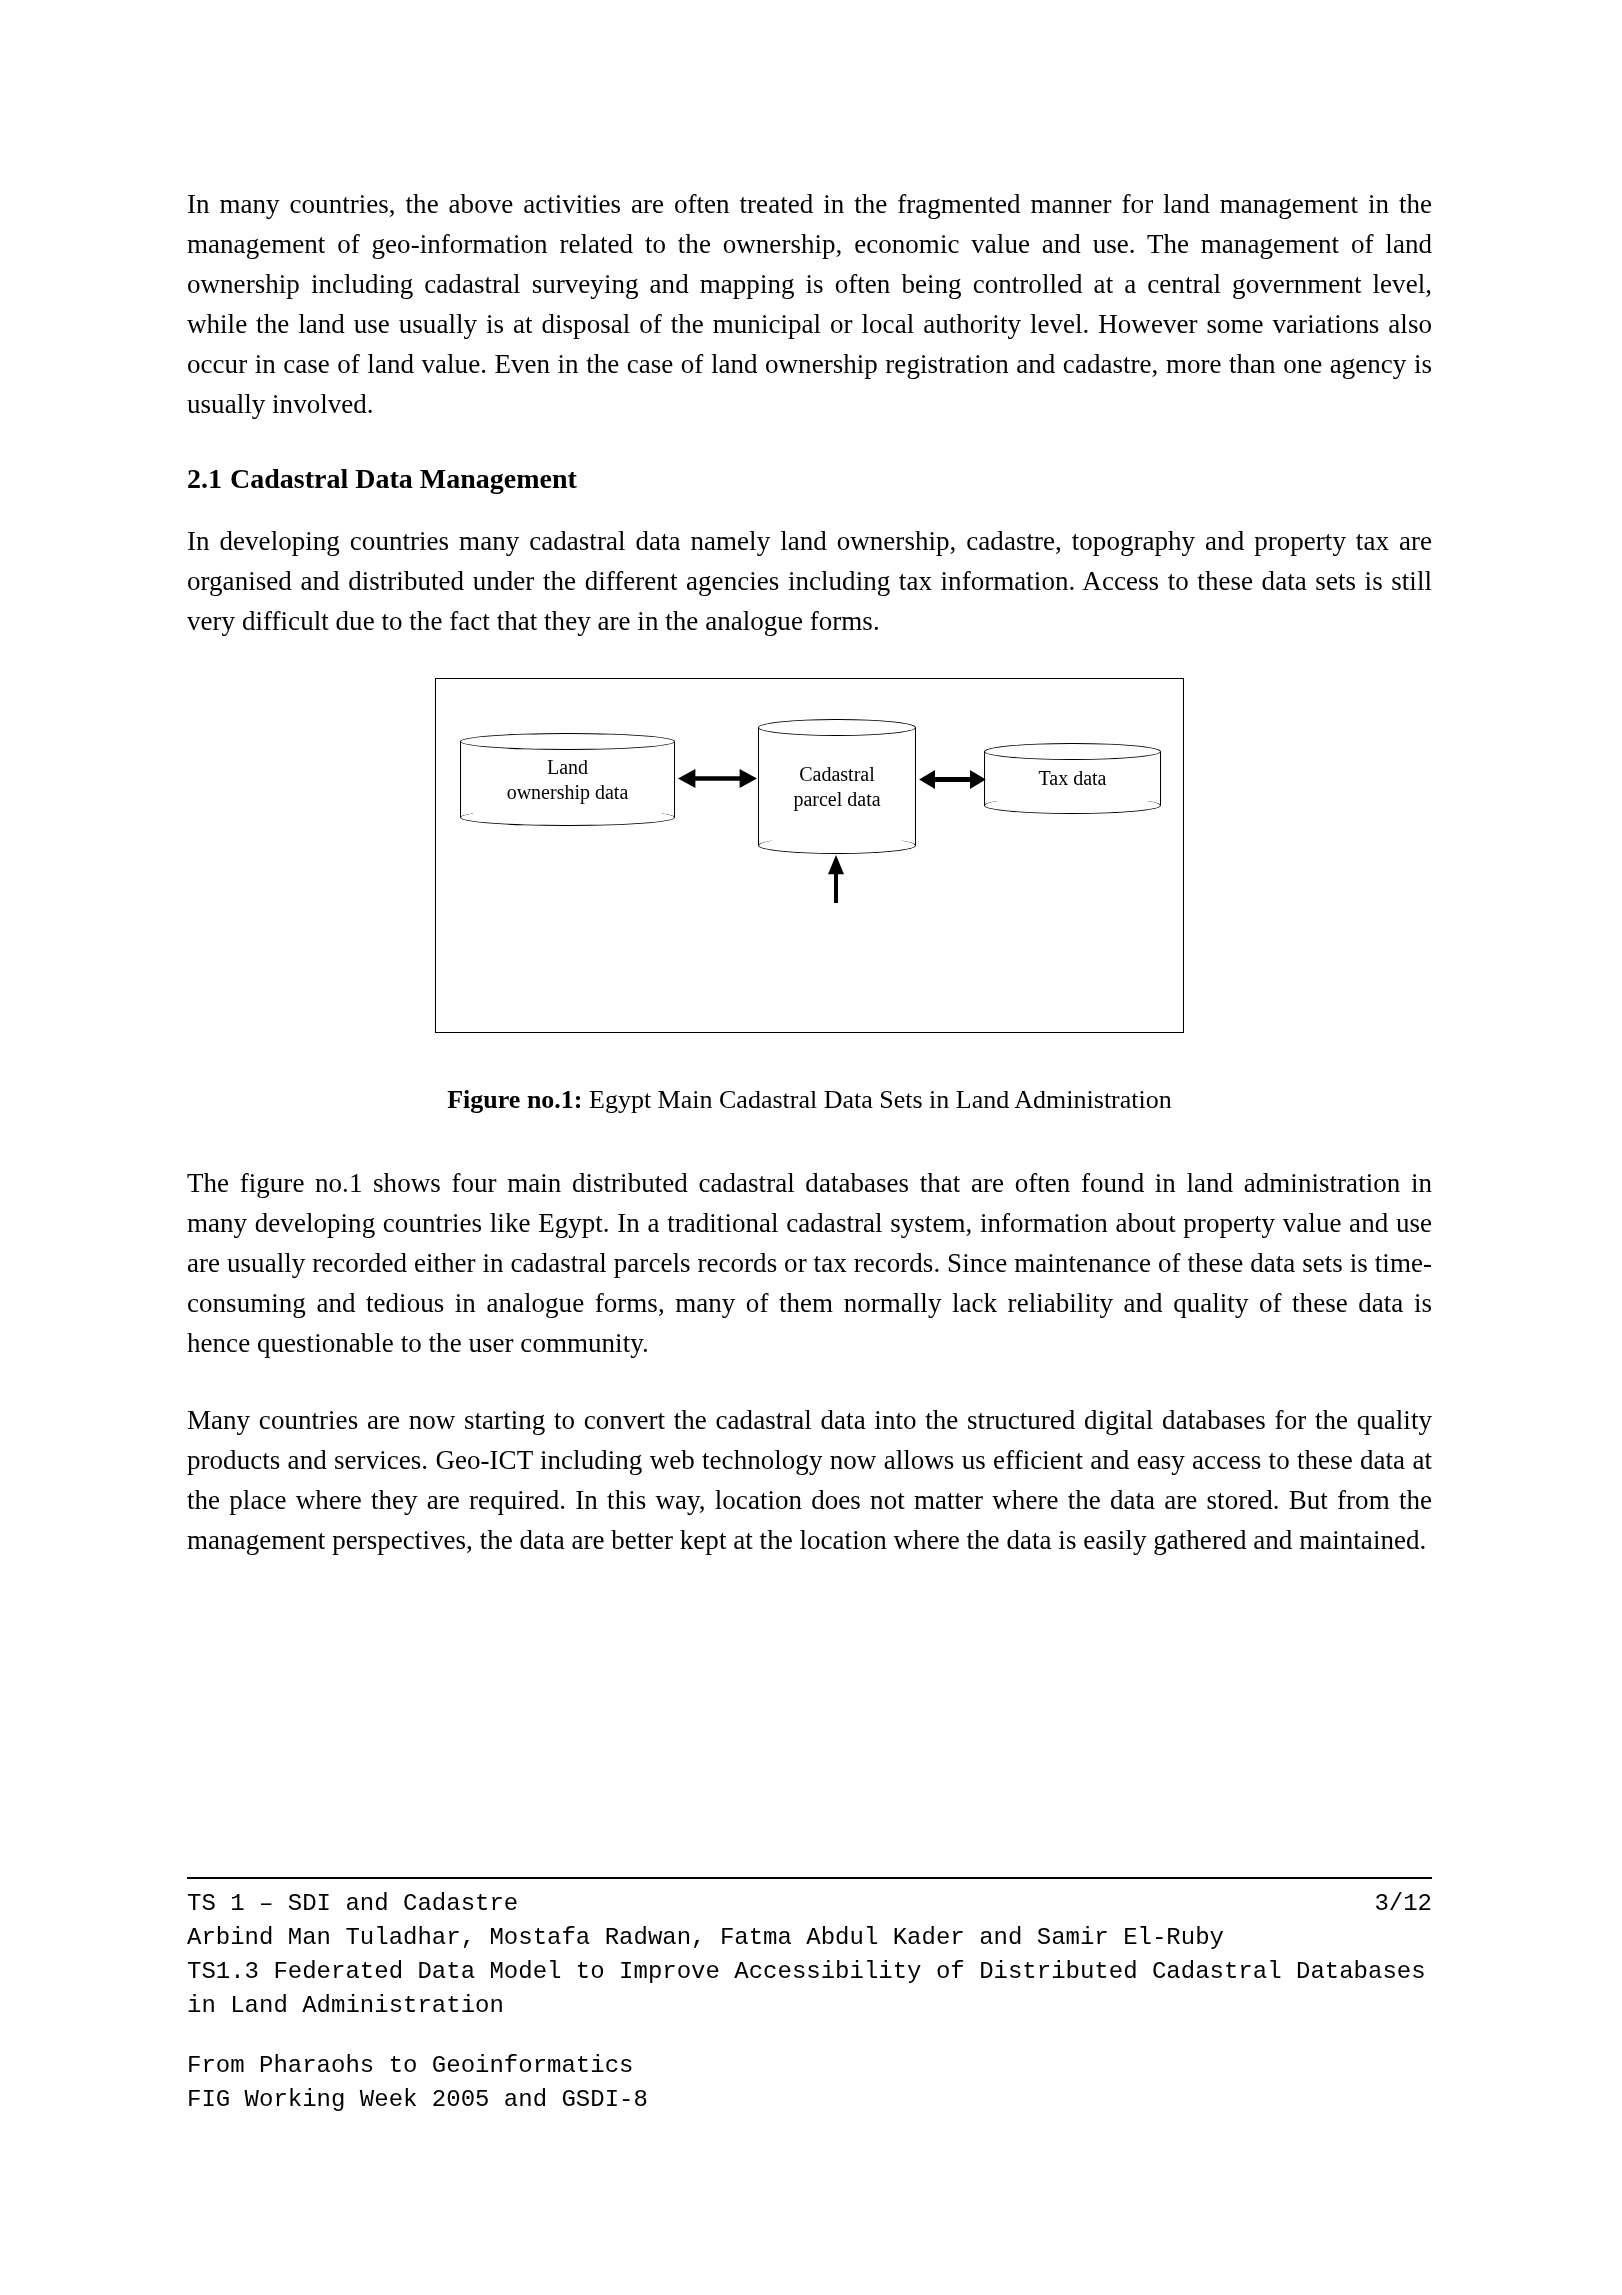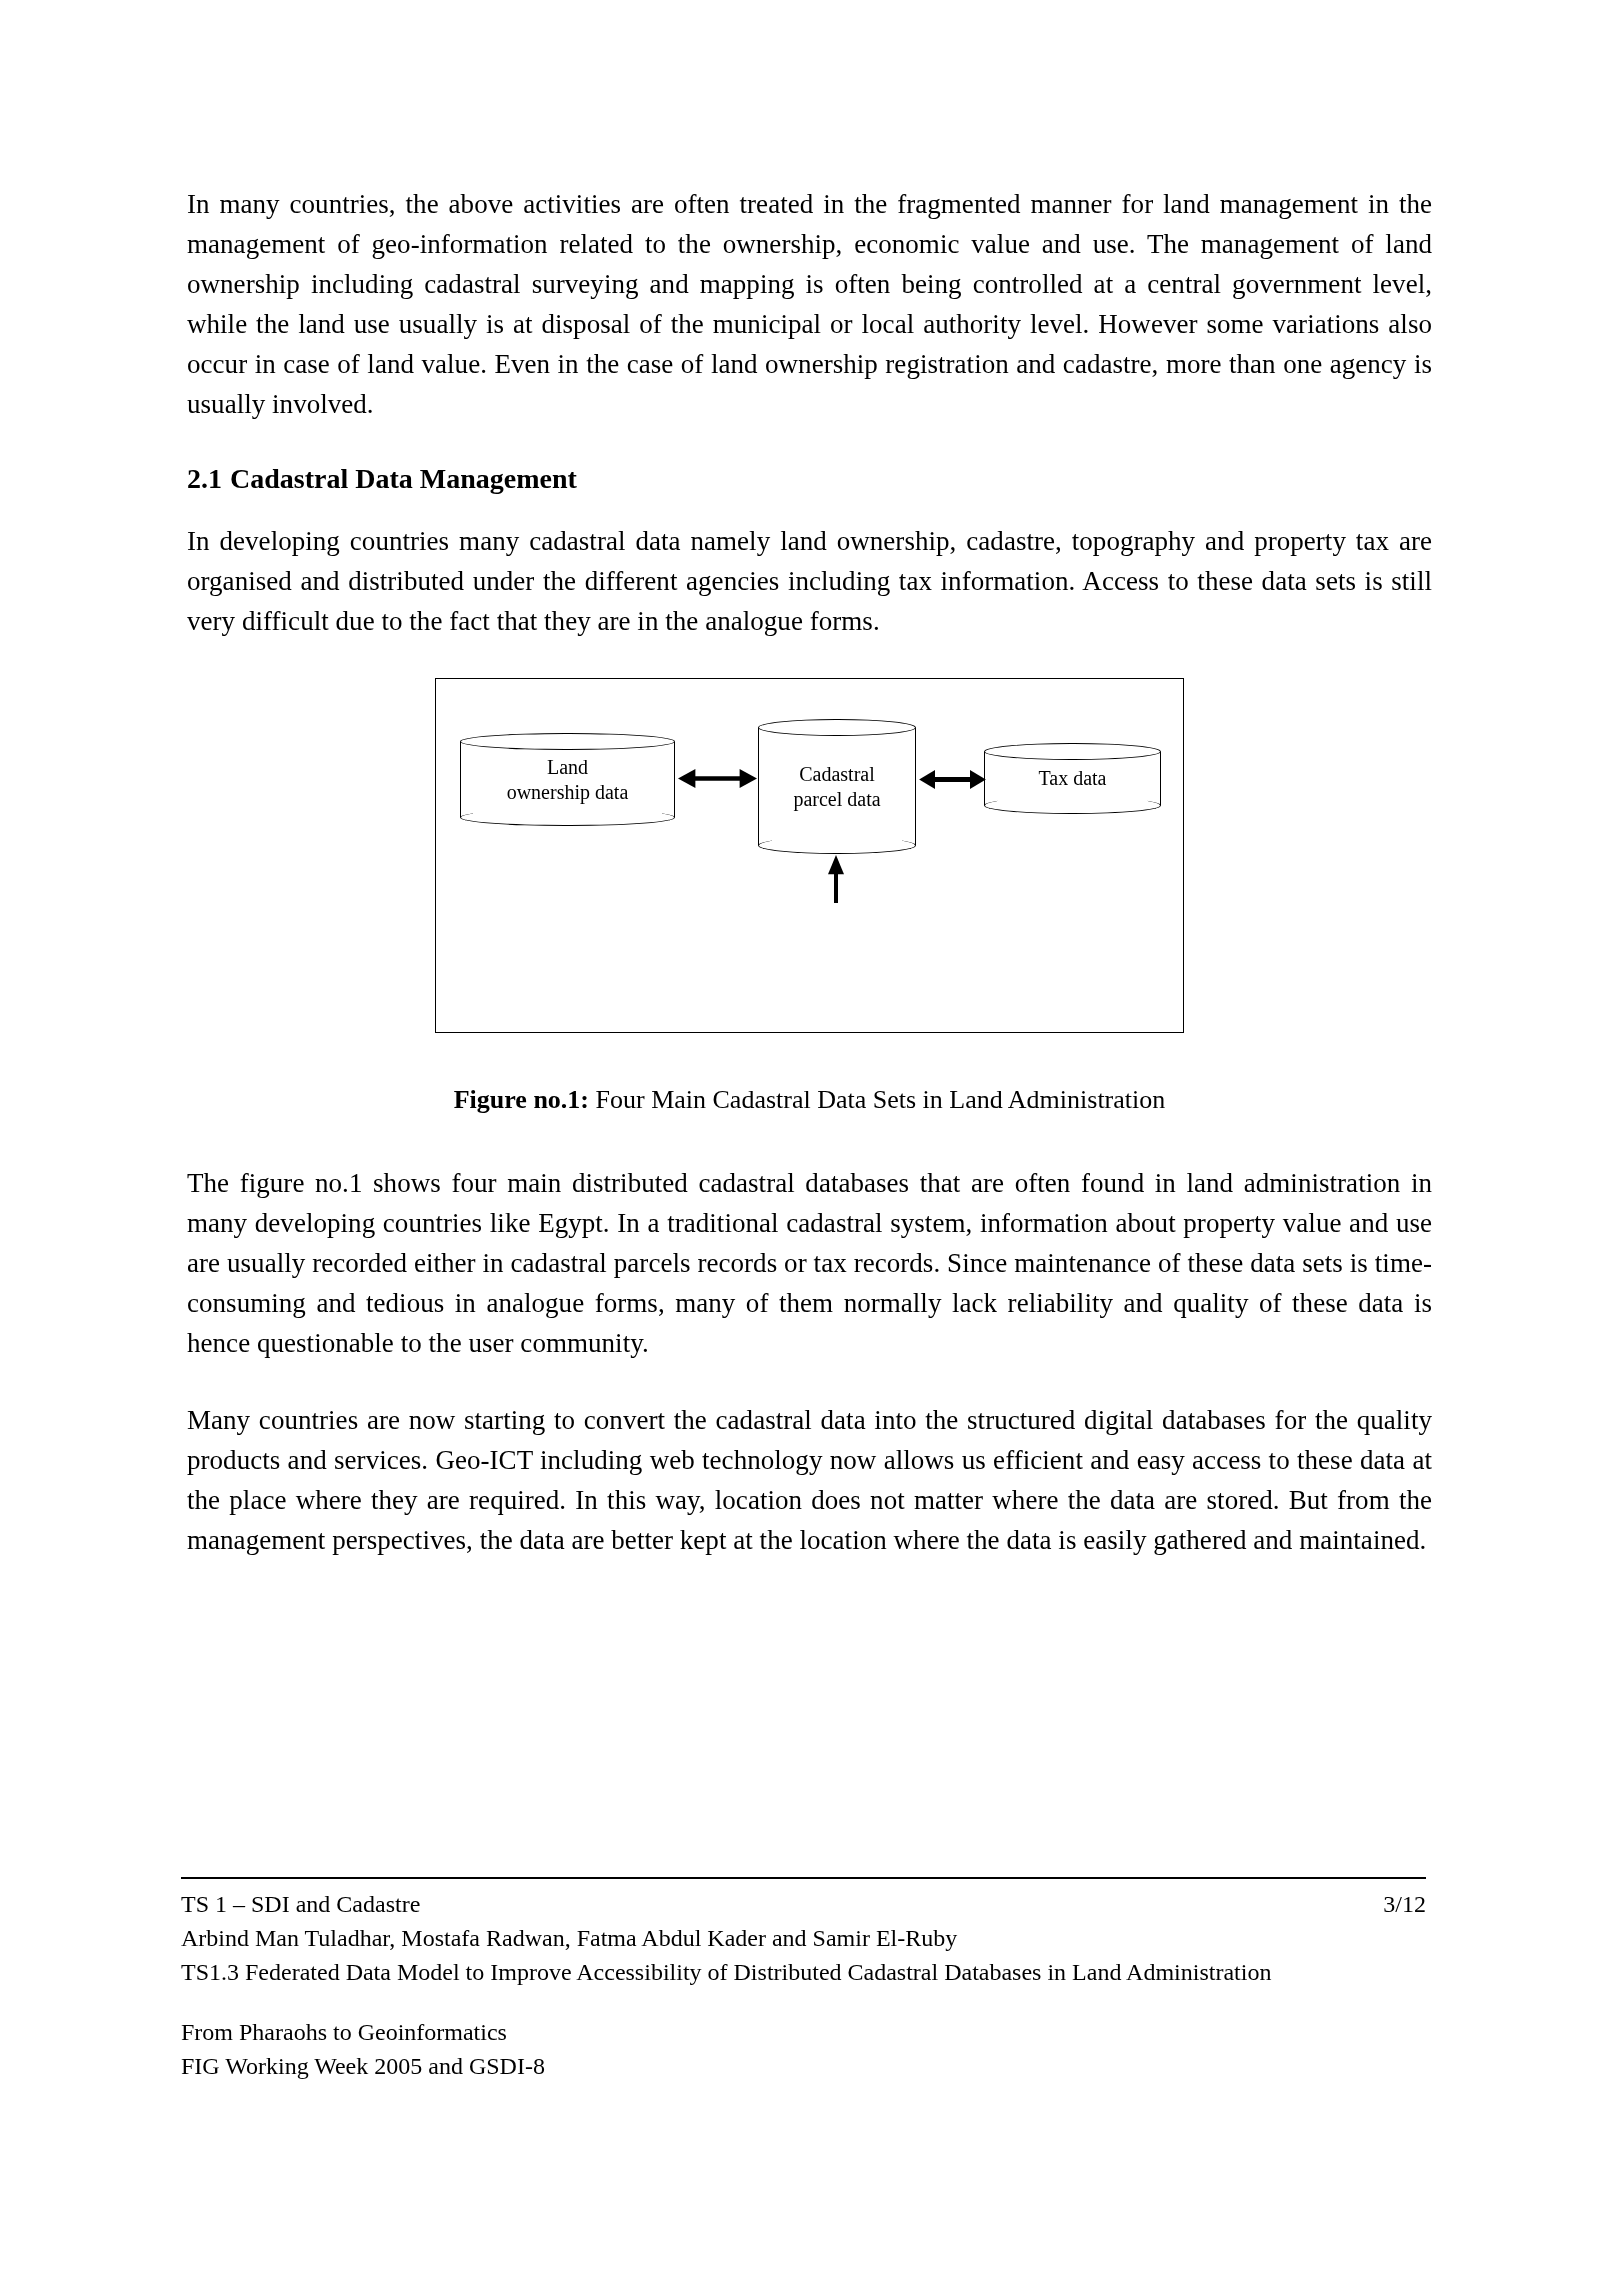--- a/index.html
+++ b/index.html
@@ -92,23 +92,24 @@
     text-align:center;
     font-size:26px;
     line-height:35px;
     margin:49px 0 0 0;
   }
   .figure-caption .cap-label { font-weight:bold;margin-top:12px; }
 
   
   .footer {
     position:absolute;
-    left:181px;
+    left:187px;
     top:1877px;
     width:1245px;
+    font-family:Liberation Mono, monospace;
   }
   .footer .rule {
     border:0;
     border-top:2.4px solid #000;
     margin:0 0 8px 0;
     width:100%;
   }
   .footer-line {
     font-size:24px;
     line-height:34px;
@@ -189,21 +190,21 @@
         <div class="arrow" id="arrow-topo-cadastral">
           <svg width="24" height="48" viewBox="0 0 30 60">
             <line x1="15" y1="60" x2="15" y2="16" stroke="#000" stroke-width="5"></line>
             <polygon points="15,0 5,24 25,24" fill="#000"></polygon>
           </svg>
         </div>
 
       </div>
 
       <div class="figure-caption">
-        <span class="cap-label">Figure no.1:</span><span> Four Main Cadastral Data Sets in Land Administration</span>
+        <span class="cap-label">Figure no.1:</span><span> Egypt Main Cadastral Data Sets in Land Administration</span>
       </div>
     </div>
 
     <p class="para" style="margin-top:46px;">The figure no.1 shows four main distributed cadastral databases that are often found in land administration in many developing countries like Egypt. In a traditional cadastral system, information about property value and use are usually recorded either in cadastral parcels records or tax records. Since maintenance of these data sets is time-consuming and tedious in analogue forms, many of them normally lack reliability and quality of these data is hence questionable to the user community.</p>
 
     <p class="para">Many countries are now starting to convert the cadastral data into the structured digital databases for the quality products and services. Geo-ICT including web technology now allows us efficient and easy access to these data at the place where they are required. In this way, location does not matter where the data are stored. But from the management perspectives, the data are better kept at the location where the data is easily gathered and maintained.</p>
 
   </div>
 
   <div class="footer">

